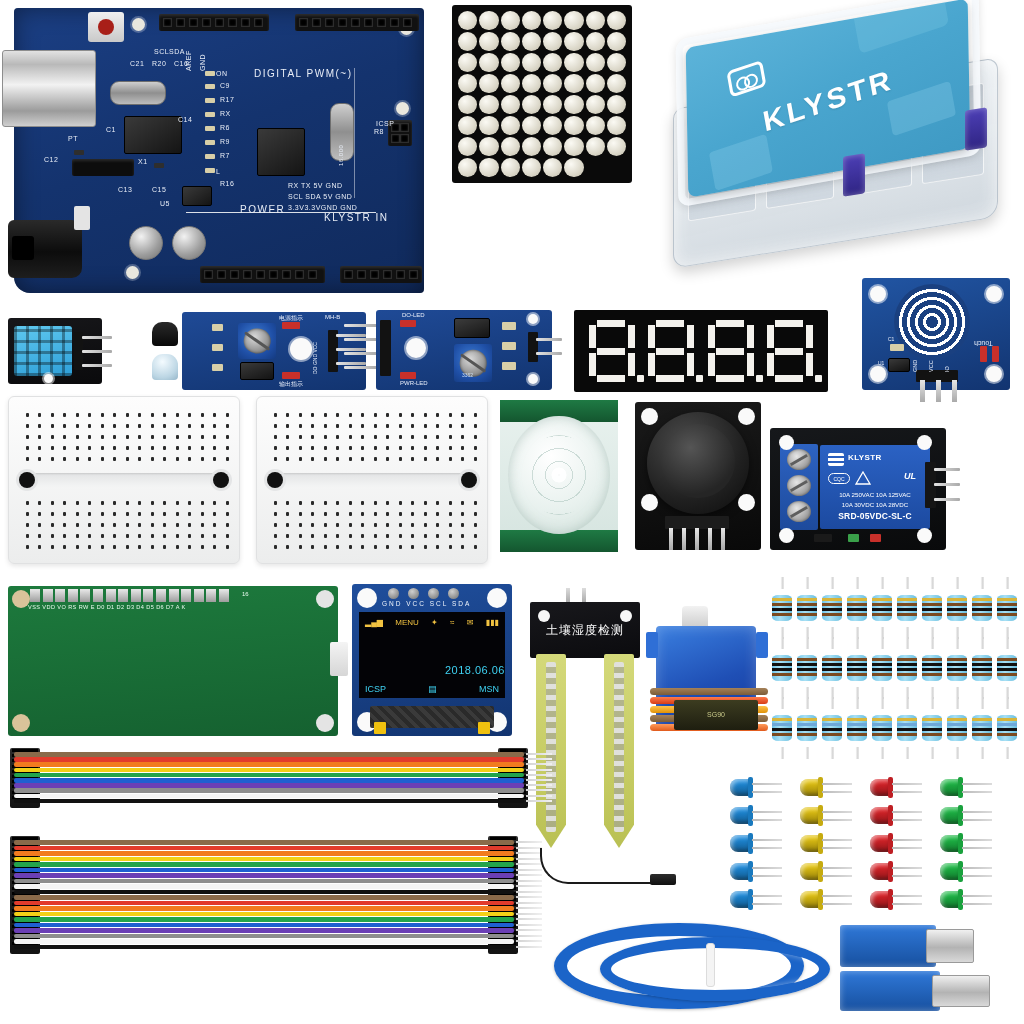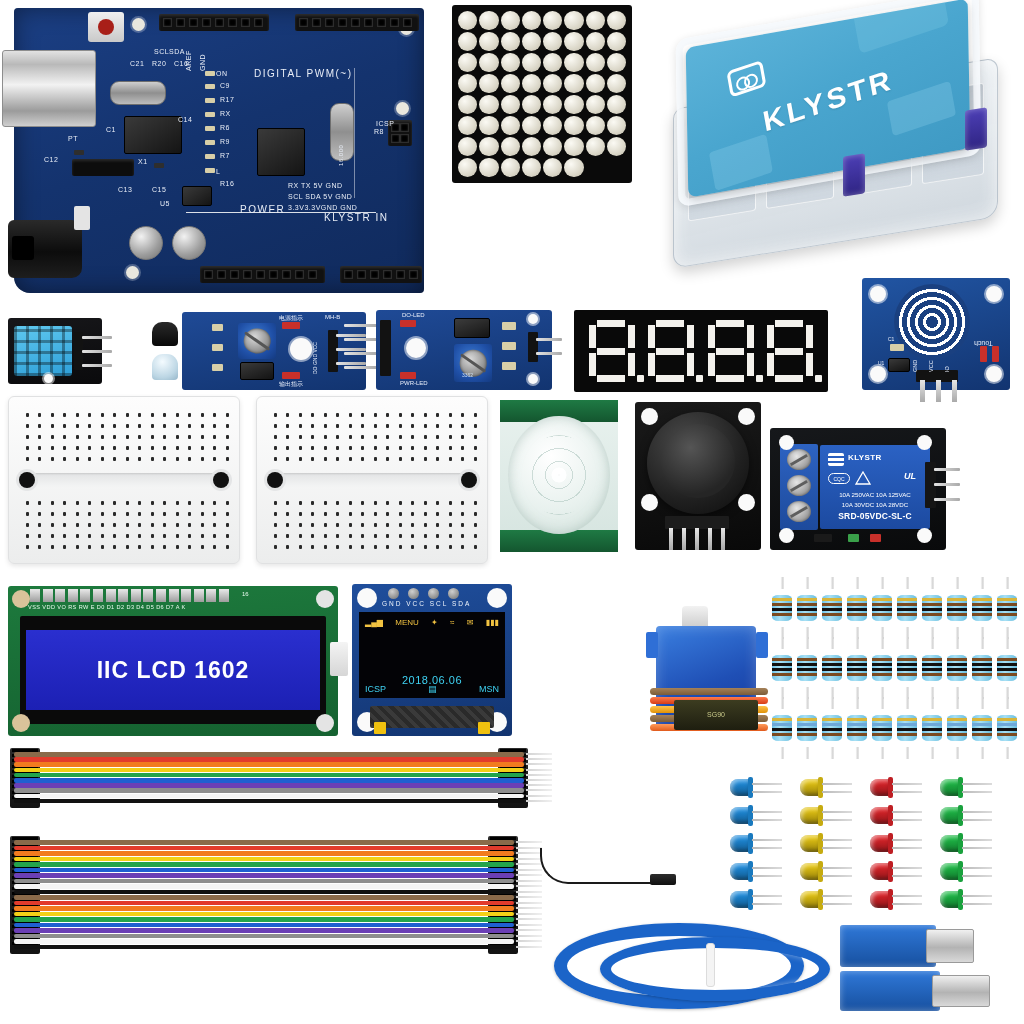--- a/index.html
+++ b/index.html
@@ -335,22 +335,22 @@
     position:absolute; left:6px; top:4px; right:6px; height:13px;
     display:flex; align-items:center; justify-content:space-between;
     color:#f2c341; font-size:8px;
   }
   .oledtime {
     position:absolute; left:0; right:0; top:22px; text-align:center;
     color:#3fd2f2; font-size:27px; font-weight:bold; letter-spacing:1px;
     font-family:"Liberation Sans", sans-serif;
   }
   .oleddate {
-    position:absolute; left:0; right:0; top:52px; text-align:center;
-    color:#3fd2f2; font-size:11px; letter-spacing:.5px;margin-top:10px;
+    position:absolute; left:0; right:0; top:52px; text-align:right;
+    color:#3fd2f2; font-size:11px; letter-spacing:.5px;
   }
   .oledbar {
     position:absolute; left:6px; right:6px; bottom:4px;
     display:flex; justify-content:space-between; color:#3fd2f2; font-size:9px;
   }
   .oledpins { position:absolute; left:36px; top:4px; display:flex; gap:9px; }
   .oledpins s {
     display:block; width:11px; height:11px; border-radius:50%; text-decoration:none;
     background: radial-gradient(circle at 38% 32%, #cfcfcf, #6f6f6f);
   }
@@ -1233,25 +1233,20 @@
         <s></s>
         <s></s>
         <s></s>
         <s></s>
         <s></s>
         <s></s>
     </div>
     <span style="position:absolute;left:14px;top:5px;font-size:6px;color:#eafbef">1</span>
     <span style="position:absolute;left:234px;top:5px;font-size:6px;color:#eafbef">16</span>
     <span class="lcdpinlbl">VSS VDD VO RS RW E D0 D1 D2 D3 D4 D5 D6 D7 A K</span>
-    <div class="lcdglass">
-      <div class="lcdblue">
-        <span class="lcdtext">IIC LCD 1602</span>
-      </div>
-    </div>
     <div class="mhole" style="left:4px;top:4px;width:18px;height:18px;background:#d9c39a;box-shadow:none"></div>
     <div class="mhole" style="right:4px;top:4px;width:18px;height:18px;background:#e4e4e4;box-shadow:none"></div>
     <div class="mhole" style="left:4px;bottom:4px;width:18px;height:18px;background:#d9c39a;box-shadow:none"></div>
     <div class="mhole" style="right:4px;bottom:4px;width:18px;height:18px;background:#e4e4e4;box-shadow:none"></div>
     <div style="position:absolute;right:-10px;top:56px;width:18px;height:34px;background:linear-gradient(180deg,#f4f4f4,#d6d6d6);border-radius:2px;"></div>
   </div>
 
   <div class="abs oled">
     <div class="oledpins">
         <s></s>
@@ -1279,20 +1274,31 @@
         <span>▤</span>
         <span>MSN</span>
       </div>
     </div>
     <div style="position:absolute;left:18px;bottom:8px;width:124px;height:22px;background:
       repeating-linear-gradient(45deg,#3a3a3a 0 4px,#2a2a2a 4px 8px);border-radius:2px;"></div>
     <div style="position:absolute;left:22px;bottom:2px;width:12px;height:12px;background:#f0c10f;border-radius:1px;"></div>
     <div style="position:absolute;right:22px;bottom:2px;width:12px;height:12px;background:#f0c10f;border-radius:1px;"></div>
   </div>
 
+  <div class="abs soil">
+    <div style="position:absolute;left:36px;top:0;width:4px;height:16px;background:linear-gradient(180deg,#dcdcdc,#a5a5a5)"></div>
+    <div style="position:absolute;left:52px;top:0;width:4px;height:16px;background:linear-gradient(180deg,#dcdcdc,#a5a5a5)"></div>
+    <div class="soilhead">
+      <span>土壤湿度检测</span>
+    </div>
+    <div class="mhole" style="left:8px;top:22px;width:12px;height:12px;background:#f7f7f7;box-shadow:none"></div>
+    <div class="mhole" style="right:8px;top:22px;width:12px;height:12px;background:#f7f7f7;box-shadow:none"></div>
+    <div class="prong" style="left:6px;"></div>
+    <div class="prong" style="right:6px;"></div>
+  </div>
 
   <div class="abs servo">
     <div class="servohorn"></div>
     <div class="servobody">
       <div class="servowires">
         <i style="top:0px;  background:linear-gradient(180deg,#a58158,#7b5c38);"></i>
         <i style="top:9px;  background:linear-gradient(180deg,#ff7a4a,#d63d17);"></i>
         <i style="top:18px; background:linear-gradient(180deg,#ffc24a,#e09208);"></i>
         <i style="top:27px; background:linear-gradient(180deg,#a58158,#7b5c38);"></i>
         <i style="top:36px; background:linear-gradient(180deg,#ff9a5a,#e05a1c);"></i>

